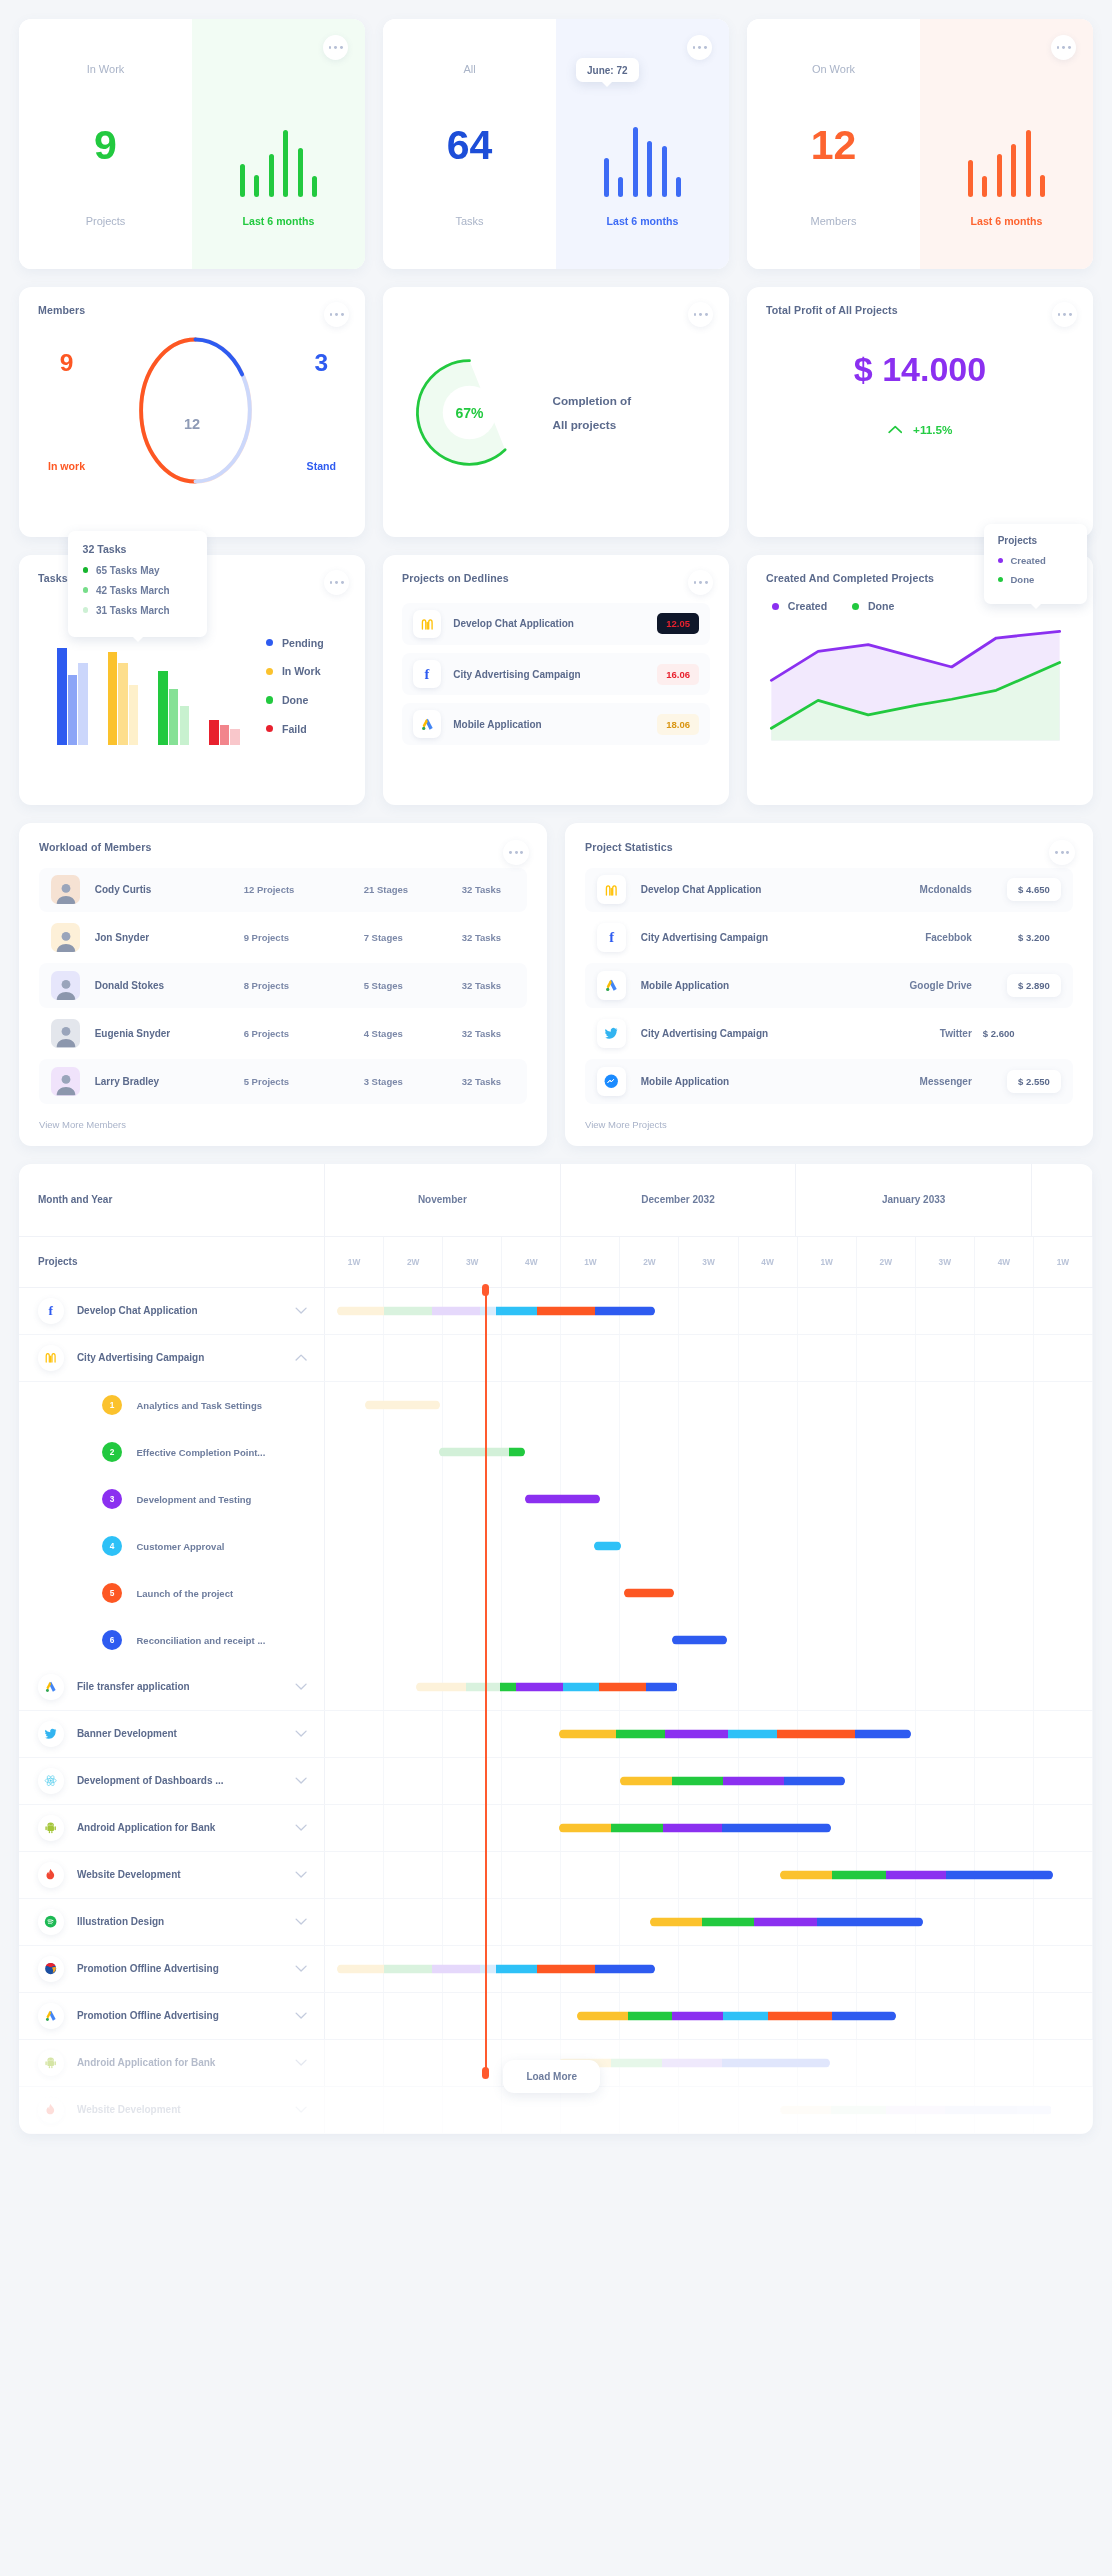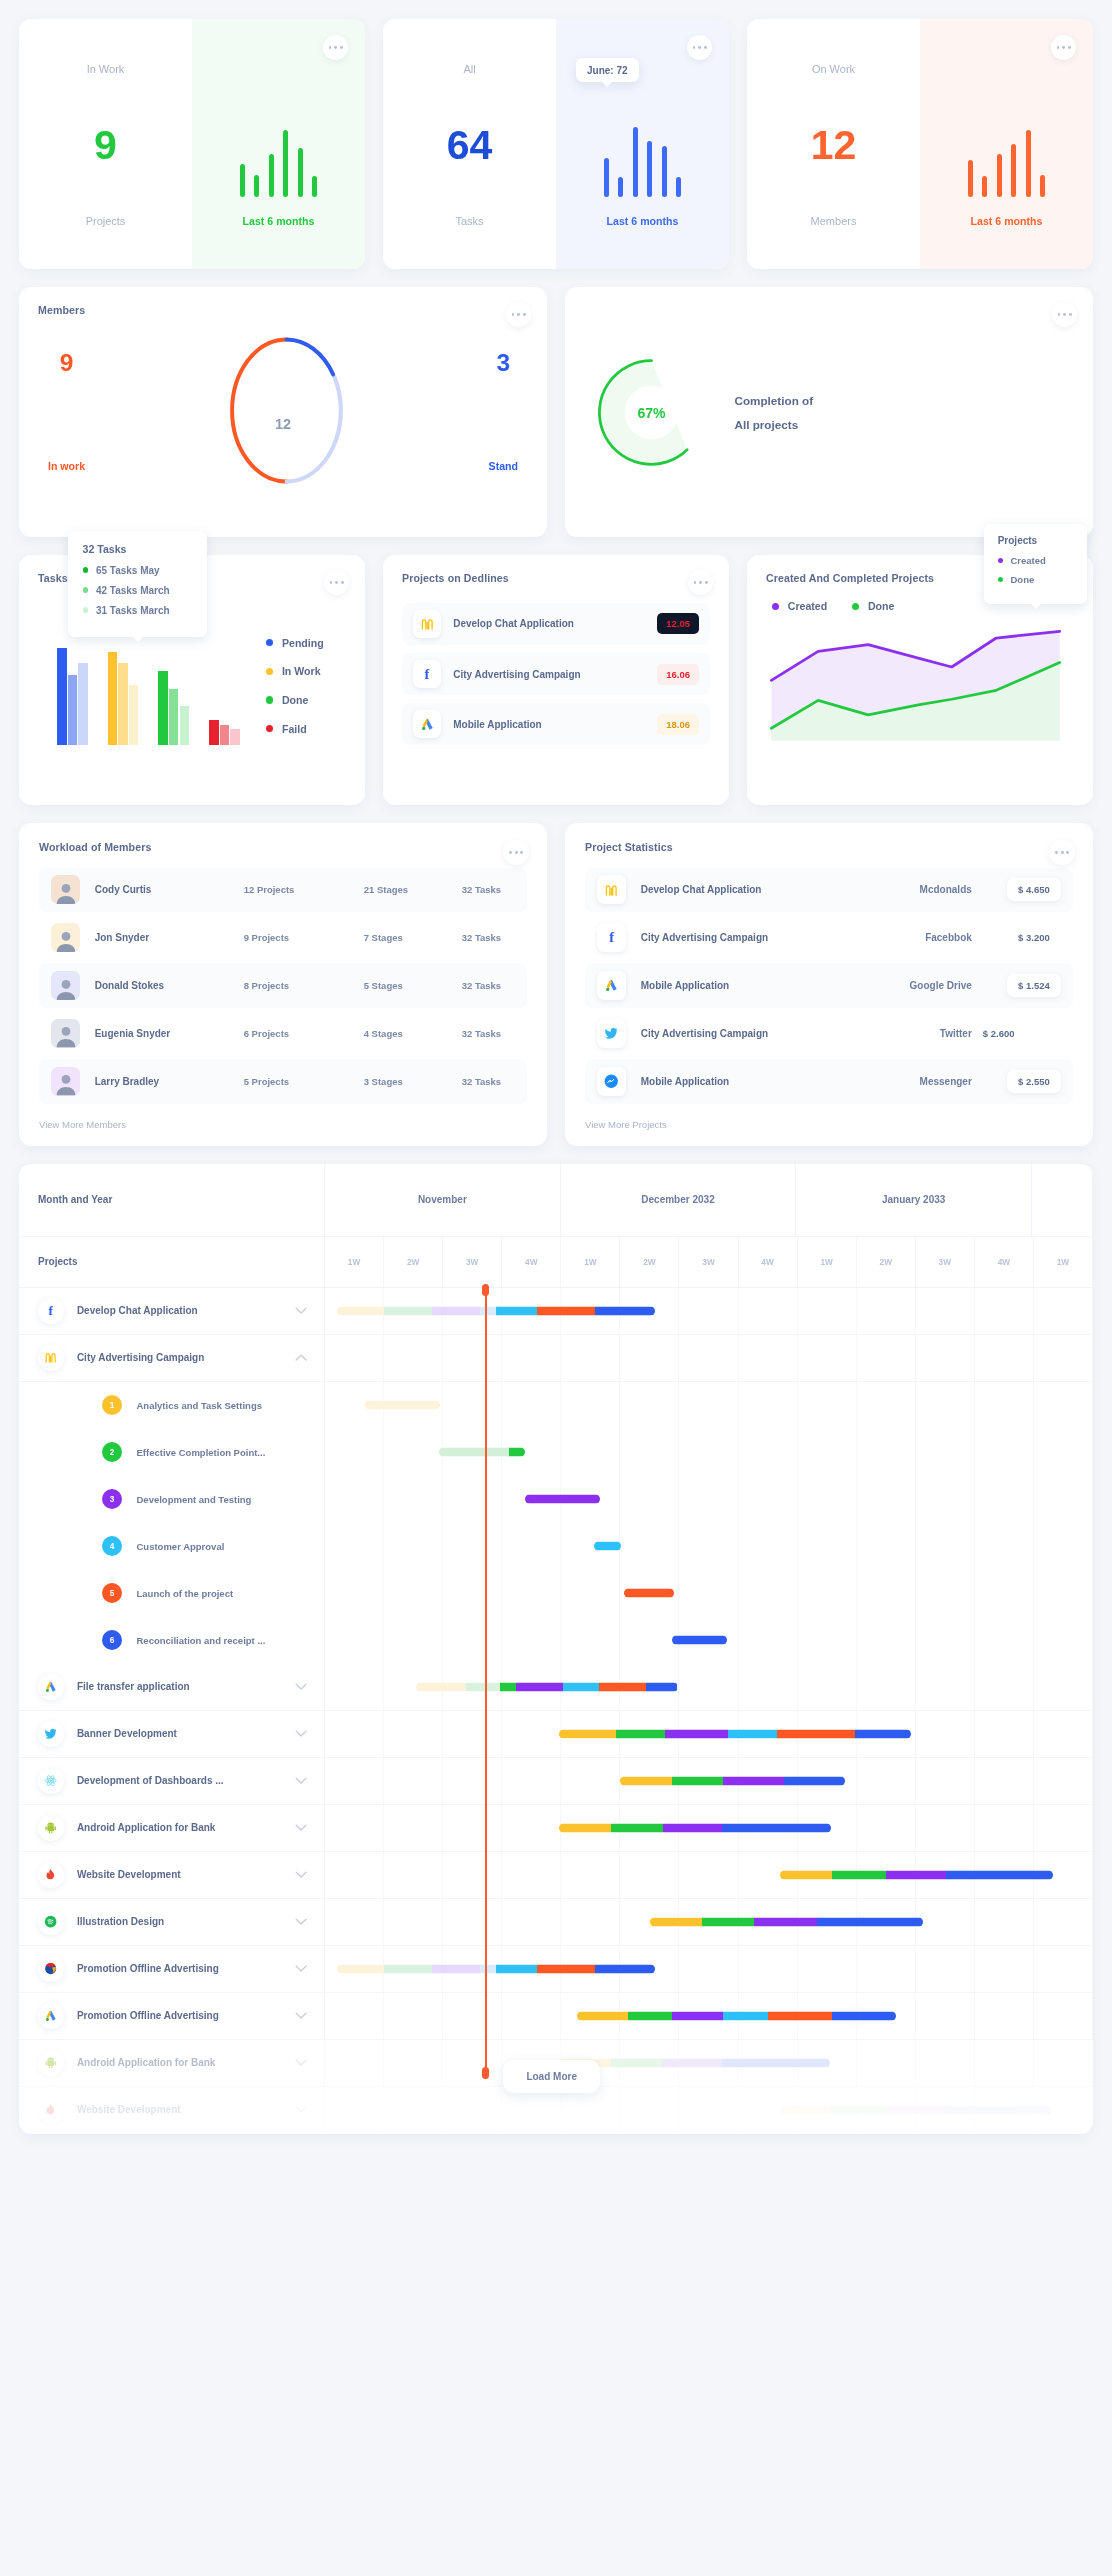--- a/index.html
+++ b/index.html
@@ -297,20 +297,35 @@
           </svg>
           <div style="position:absolute;left:0;right:0;top:51px;text-align:center;font-size:14px;font-weight:bold;color:#22c93f">67%</div>
         </div>
         <div>
           <div style="font-size:11.7px;font-weight:bold;color:#5b6a8c;margin-bottom:11px">Completion of</div>
           <div style="font-size:11.7px;font-weight:bold;color:#5b6a8c">All projects</div>
         </div>
       </div>
     </div>
 
+    <div class="card r2card">
+      <div class="card-title">Total Profit of All Projects</div>
+      <div class="dots">
+          <i></i>
+          <i></i>
+          <i></i>
+        </div>
+      <div class="profit-val">$ 14.000</div>
+      <div class="profit-delta">
+        <svg width="14.5" height="9" viewBox="0 0 26 16">
+          <path d="M2 13 L13 3 L24 13" fill="none" stroke="#22c93f" stroke-width="3" stroke-linecap="round" stroke-linejoin="round"></path>
+        </svg>
+        <span>+11.5%</span>
+      </div>
+    </div>
   </div>
 
   <div class="row3">
 
     <div class="card r3card" style="overflow:visible">
       <div class="card-title">Tasks</div>
       <div class="dots">
           <i></i>
           <i></i>
           <i></i>
@@ -547,21 +562,21 @@
     <div class="brandbox" style="width:29px;height:29px;margin-right:14.5px">
               <svg width="14.5" height="14.5" viewBox="0 0 24 24">
                 <path d="M13 3 L21 18 L16 21 L8.5 6.5 Z" fill="#4285f4"></path>
                 <path d="M10.5 3 L13 7.3 L7 18 L4.5 14 Z" fill="#fbbc04"></path>
                 <circle cx="6.2" cy="19" r="2.7" fill="#34a853"></circle>
               </svg>
             </div>
     <div class="tname" style="flex:1">Mobile Application</div>
     <div class="tname" style="width:133px;text-align:right;color:#6d7c9d">Google Drive</div>
     <div style="width:89px;display:flex;justify-content:flex-end">
-      <div class="money-chip">$ 1.524</div>
+      <div class="money-chip">$ 2.890</div>
     </div>
   </div>
           <div class="trow ">
     <div class="brandbox" style="width:29px;height:29px;margin-right:14.5px">
               <svg width="14.5" height="14.5" viewBox="0 0 24 24">
                 <path d="M22 5.2c-.8.35-1.6.6-2.5.7.9-.55 1.6-1.4 1.9-2.4-.85.5-1.8.87-2.8 1.07A4.3 4.3 0 0 0 11.2 8.5c0 .34.04.67.1 1A12.2 12.2 0 0 1 2.5 4.9a4.3 4.3 0 0 0 1.33 5.74 4.2 4.2 0 0 1-1.95-.54v.05a4.3 4.3 0 0 0 3.45 4.2 4.3 4.3 0 0 1-1.94.08 4.3 4.3 0 0 0 4.02 2.98A8.6 8.6 0 0 1 2 19.2a12.2 12.2 0 0 0 6.6 1.93c7.9 0 12.25-6.56 12.25-12.25v-.56A8.7 8.7 0 0 0 22 5.2z" fill="#32b4f0"></path>
               </svg>
             </div>
     <div class="tname" style="flex:1">City Advertising Campaign</div>
     <div class="tname" style="width:133px;text-align:right;color:#6d7c9d">Twitter</div>

